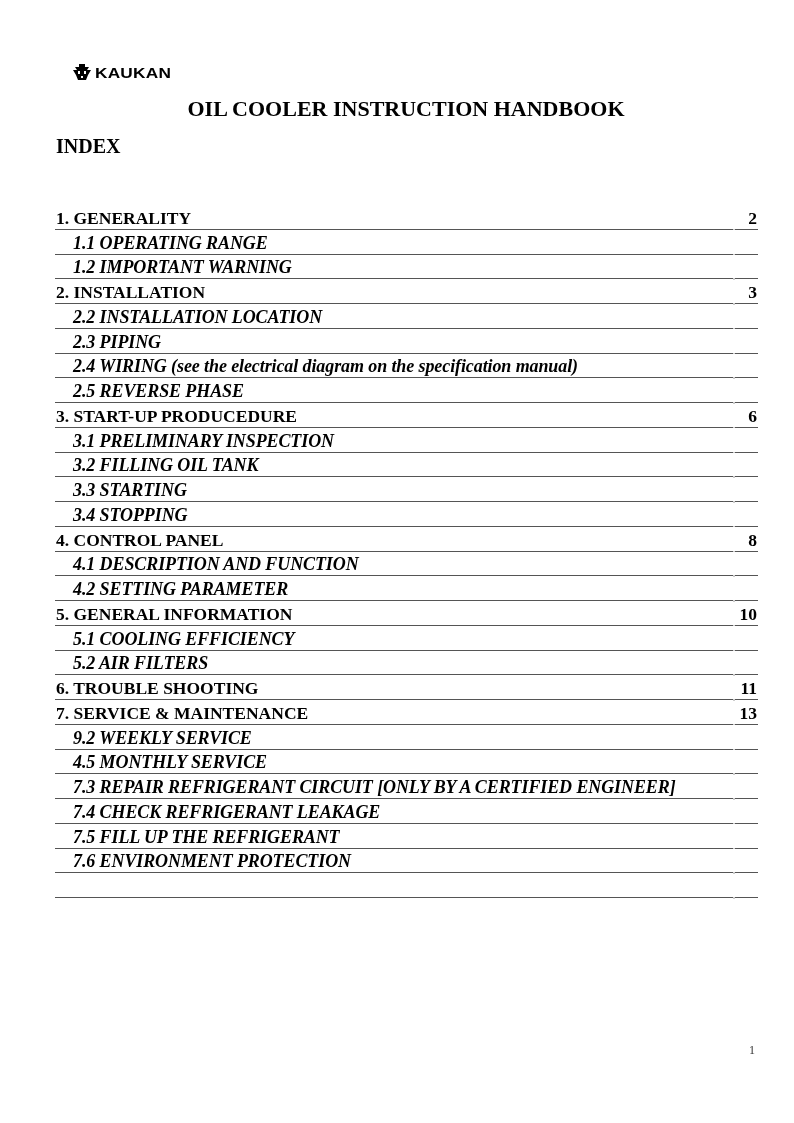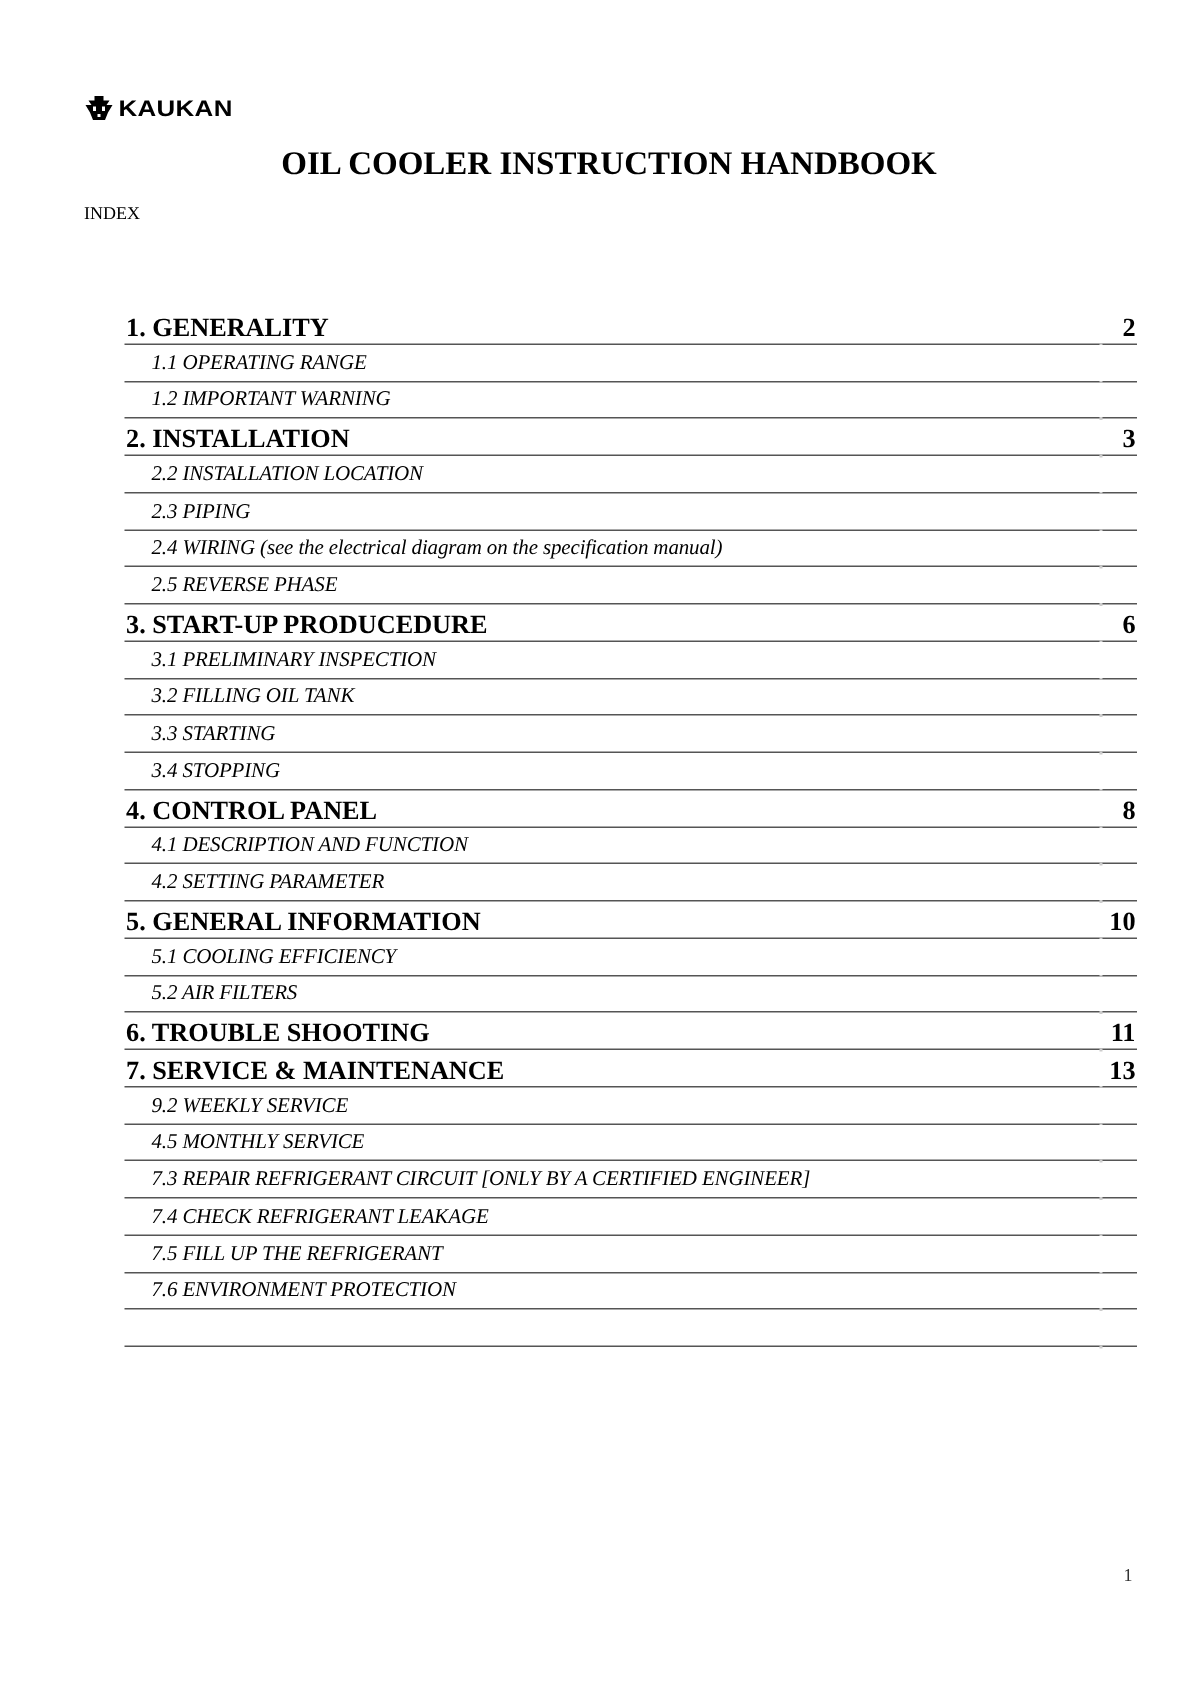--- a/index.html
+++ b/index.html
@@ -1,28 +1,28 @@
 <!DOCTYPE html>
 <html><head>
 <meta charset="utf-8">
 <style>
   html, body { margin: 0; padding: 0; background: #ffffff; }
   body { width: 794px; height: 1123px; position: relative; overflow: hidden;
          font-family: "Liberation Serif", serif; color: #000; }
-  .logo { position: absolute; left: 56px; top: 62px; height: 20px; display: flex; align-items: center; gap: 3px; }
+  .logo { position: absolute; left: 72px; top: 62px; height: 20px; display: flex; align-items: center; gap: 3px; }
   .logo svg { display: block; }
   .logo-text { font-family: "Liberation Sans", sans-serif; font-weight: 900; font-size: 15px; letter-spacing: 0.2px;
                transform: scaleX(1.15); transform-origin: left center; line-height: 1; }
   .title { position: absolute; left: 0; width: 812px; top: 96px; text-align: center;
            font-size: 22px; font-weight: bold; line-height: 26px; }
-  .index-label { position: absolute; left: 56px; top: 135px; font-size: 12px; font-weight: normal; }
+  .index-label { position: absolute; left: 56px; top: 135px; font-size: 20px; font-weight: bold; }
   .toc { position: absolute; left: 55px; top: 205px; width: 703px; }
-  .row { position: relative; height: 24.75px; box-sizing: border-box; border-bottom: 1.5px solid #555; margin-left: 28px; }
+  .row { position: relative; height: 24.75px; box-sizing: border-box; border-bottom: 1.5px solid #555; }
   .row.sec .label { position: absolute; left: 1px; bottom: 1px; font-size: 17.5px; font-weight: bold; line-height: 20px; white-space: nowrap; }
-  .row.sub .label { position: absolute; left: 18px; bottom: 2px; font-size: 14px; font-weight: normal; font-style: italic; line-height: 18px; white-space: nowrap; letter-spacing: -0.1px; }
+  .row.sub .label { position: absolute; left: 18px; bottom: 2px; font-size: 18px; font-weight: bold; font-style: italic; line-height: 18px; white-space: nowrap; letter-spacing: -0.1px; }
   .row .page { position: absolute; right: 1px; bottom: 1px; font-size: 17.5px; font-weight: bold; line-height: 20px; }
   .row .gap { position: absolute; right: 23px; bottom: -1.5px; width: 2px; height: 1.5px; background: #ccc; }
   .row.blank { height: 24.75px; }
   .page-number { position: absolute; left: 749px; top: 1043px; font-size: 12px; color: #333; }
 </style>
 </head>
 <body>
 
 <div class="logo">
   <svg width="20" height="16" viewBox="0 0 20 16">

